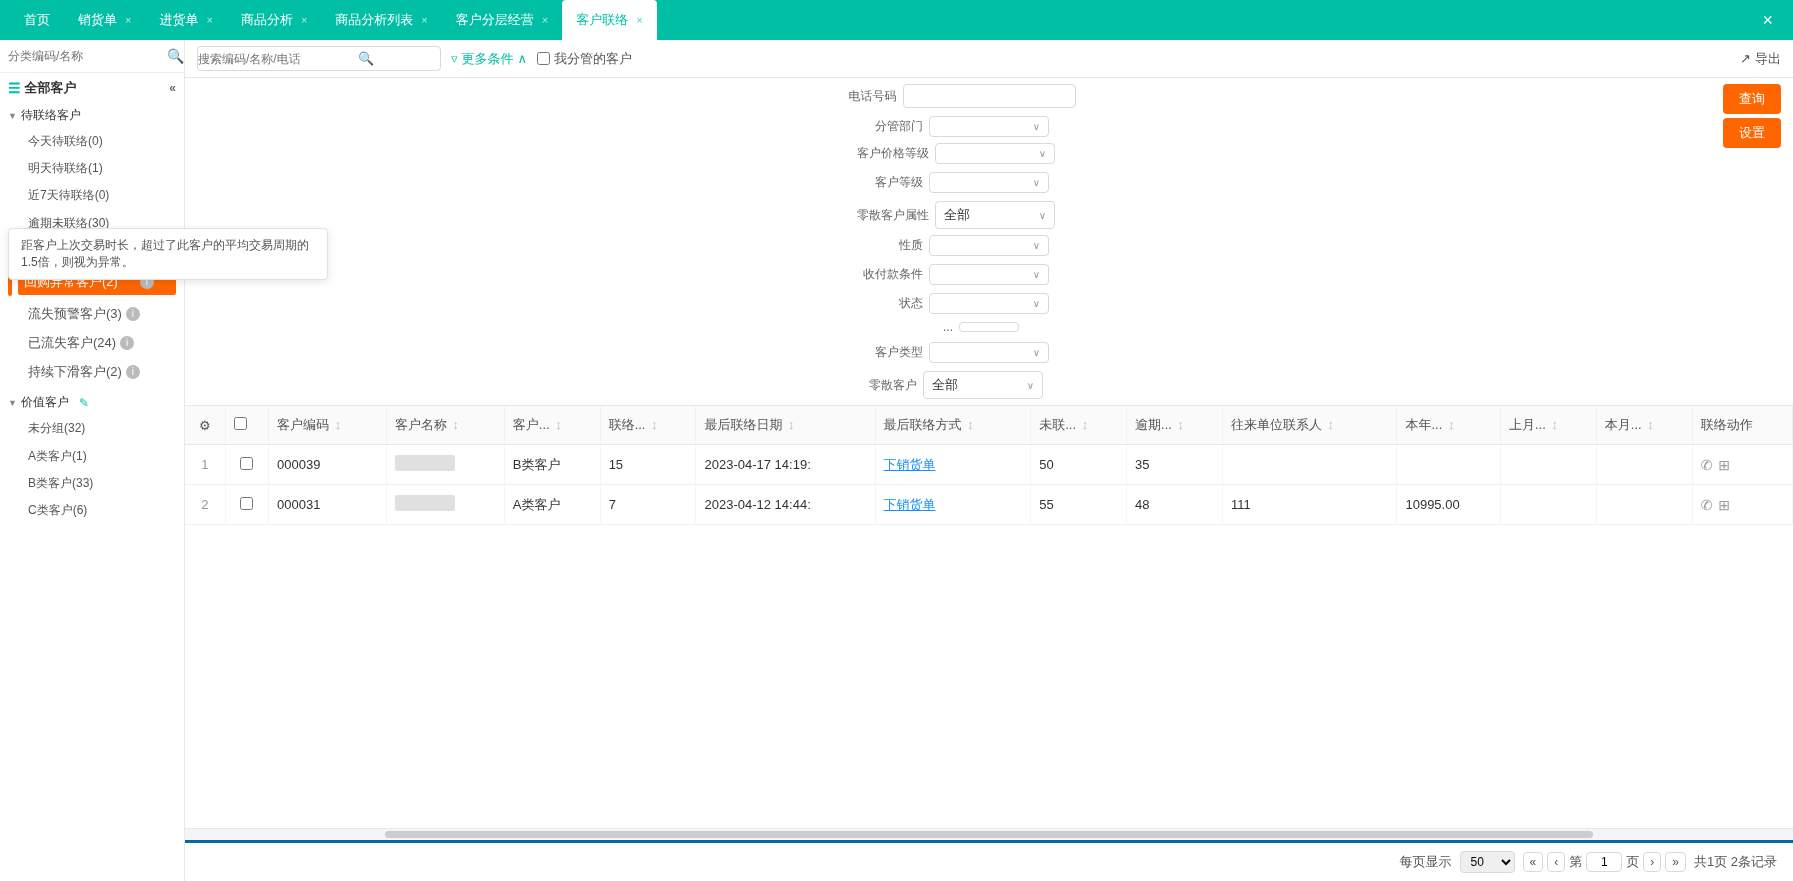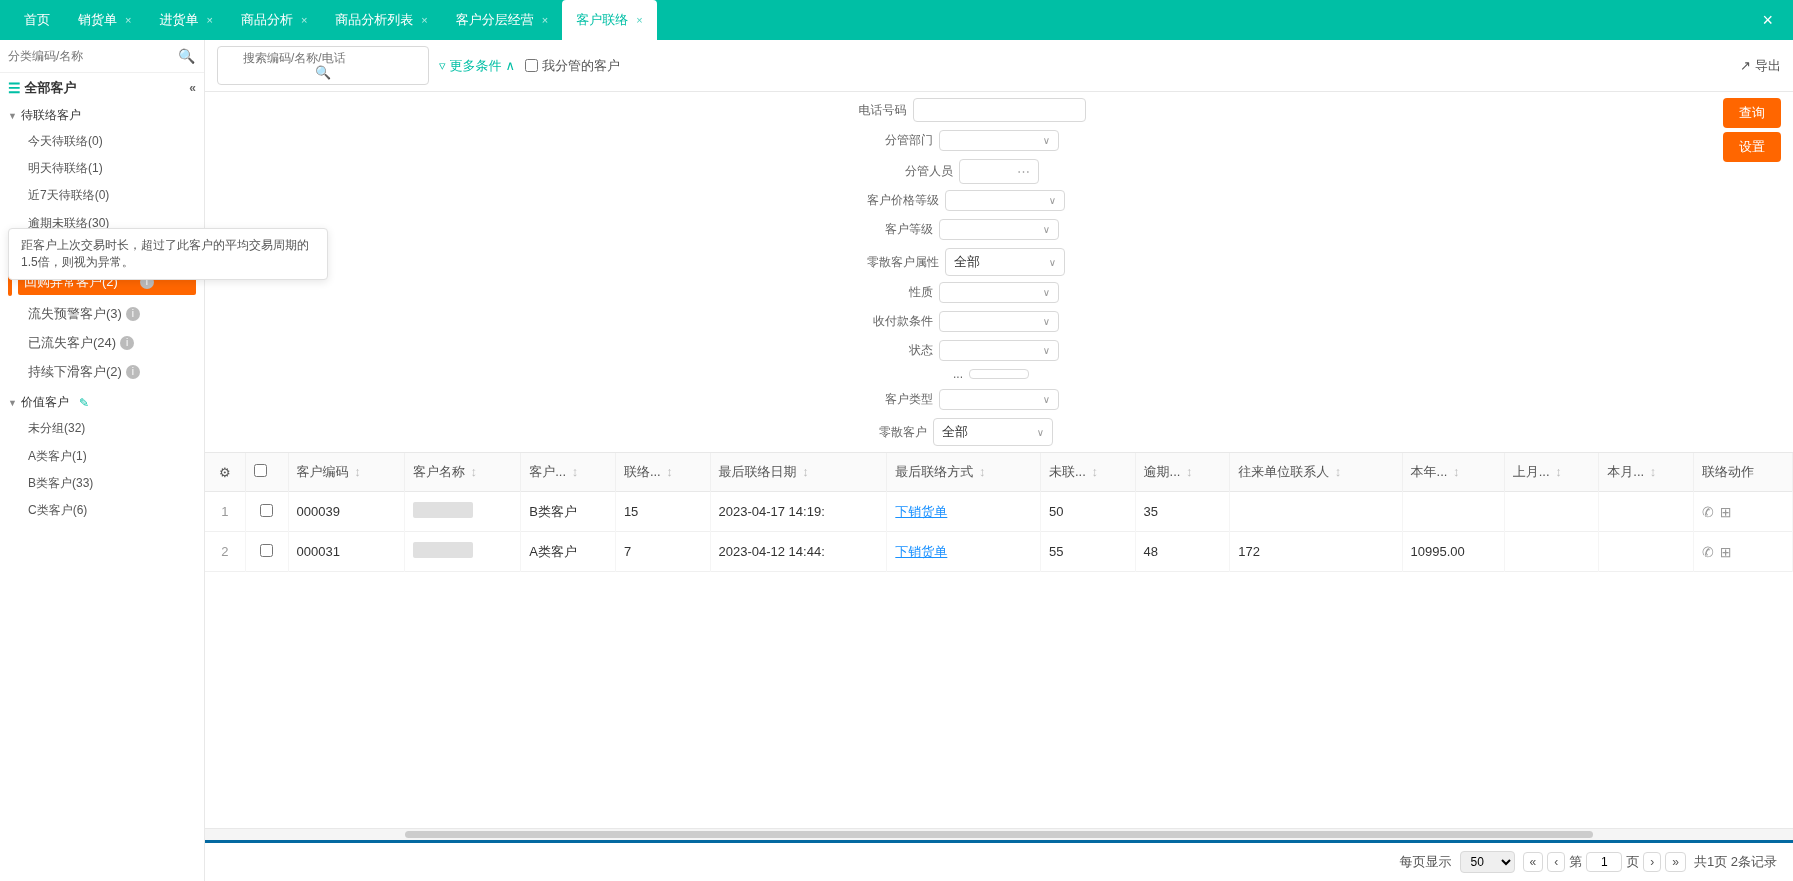--- a/index.html
+++ b/index.html
@@ -44,21 +44,21 @@
     }
 
     
     .main-layout {
       display: flex;
       height: calc(881px - 40px);
     }
 
     
     .sidebar {
-      width: 205px;
+      width: 185px;
       background: #fff;
       border-right: 1px solid #e8e8e8;
       display: flex;
       flex-direction: column;
       overflow-y: auto;
       flex-shrink: 0;
     }
     .sidebar-search {
       padding: 8px;
       display: flex;
@@ -129,23 +129,22 @@
       padding: 6px 12px;
       display: flex;
       align-items: center;
       gap: 10px;
     }
     .search-input-wrap {
       display: flex;
       align-items: center;
       border: 1px solid #d9d9d9;
       border-radius: 4px;
-      padding: 4px 8px;
-      width: 212px;
-      flex-direction: column;
+      padding: 4px 0;
+      width: 244px;
     }
     .search-input-wrap input {
       border: none;
       outline: none;
       font-size: 12px;
       color: #999;
       width: 160px;
     }
     .search-icon-btn {
       color: #999;
@@ -541,27 +540,20 @@
           <div class="filter-row">
             <div class="filter-item">
               <span class="filter-label">电话号码</span>
               <input class="filter-input" type="text" style="">
             </div>
             <div class="filter-item">
               <span class="filter-label">分管部门</span>
               <div class="filter-select">
                 <span></span>
                 <span class="chevron">∨</span>
-              </div>
-            </div>
-            <div class="filter-item">
-              <span class="filter-label">分管人员</span>
-              <div class="filter-select" style="min-width:80px;">
-                <span></span>
-                <span style="color:#999;margin-left:4px;">⋯</span>
               </div>
             </div>
           </div>
 
           <div class="filter-row">
             <div class="filter-item">
               <span class="filter-label">客户价格等级</span>
               <div class="filter-select">
                 <span></span>
                 <span class="chevron">∨</span>
@@ -731,21 +723,21 @@
               <span style="display:inline-block;width:60px;height:16px;background:#e0e0e0;border-radius:2px;"></span>
             </td>
             <td>A类客户</td>
             <td>7</td>
             <td>2023-04-12 14:44:</td>
             <td>
               <span class="link-text">下销货单</span>
             </td>
             <td>55</td>
             <td>48</td>
-            <td>172</td>
+            <td>111</td>
             <td>10995.00</td>
             <td></td>
             <td></td>
             <td>
               <div class="action-icons">
                 <span class="action-icon">✆</span>
                 <span class="action-icon">⊞</span>
               </div>
             </td>
           </tr>

